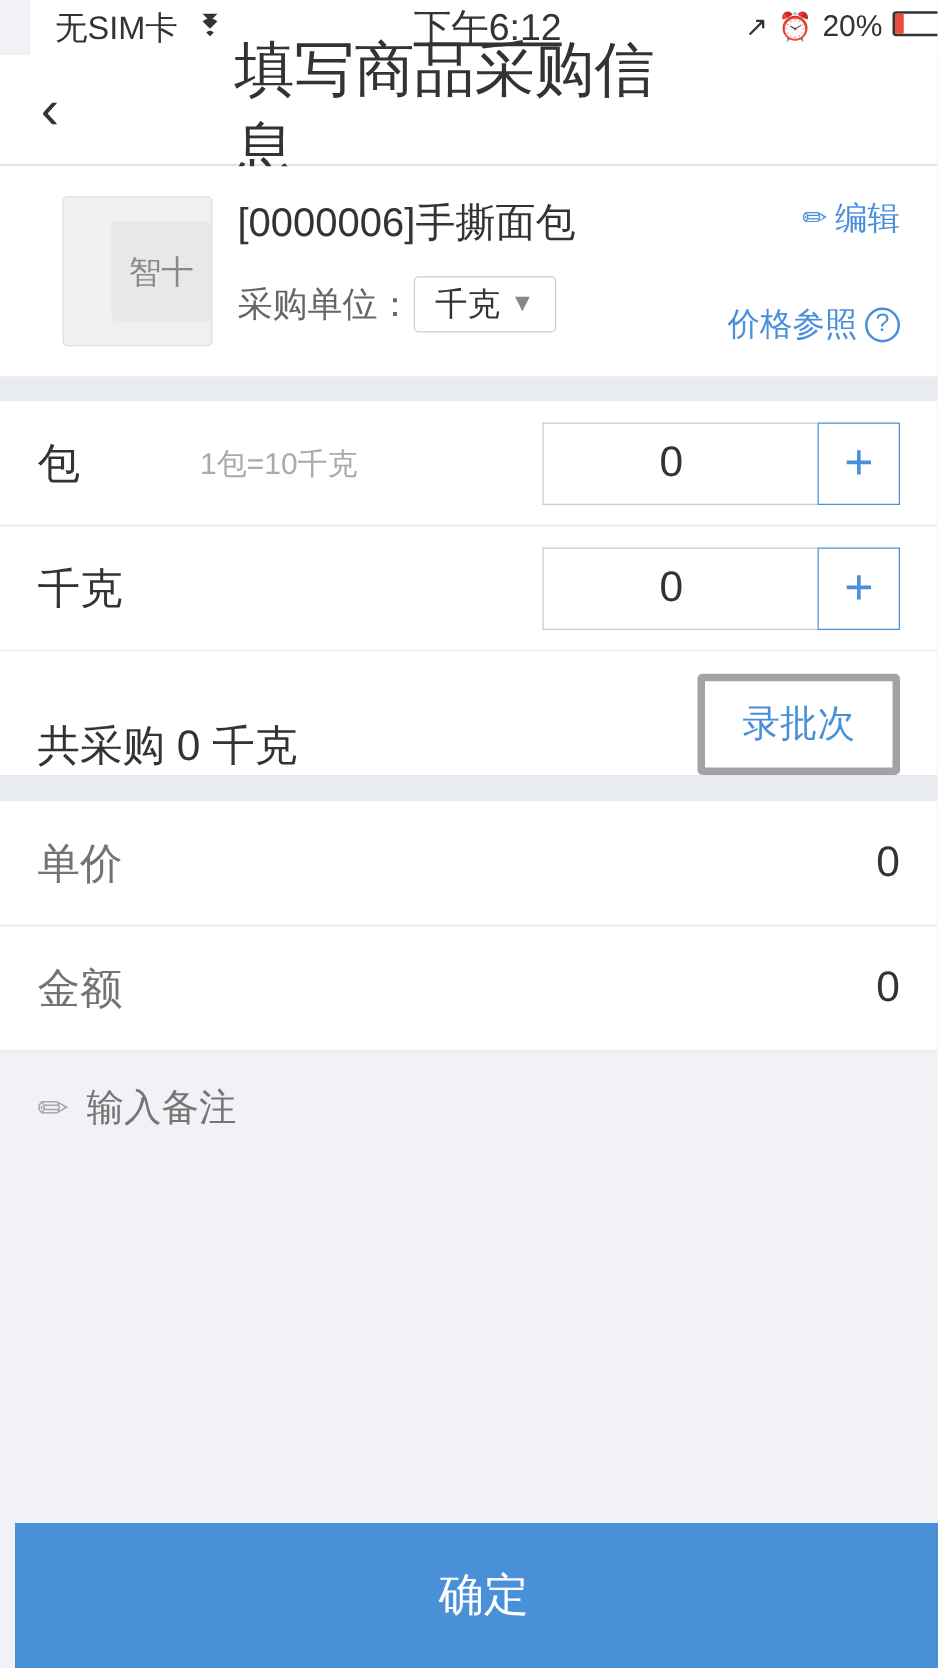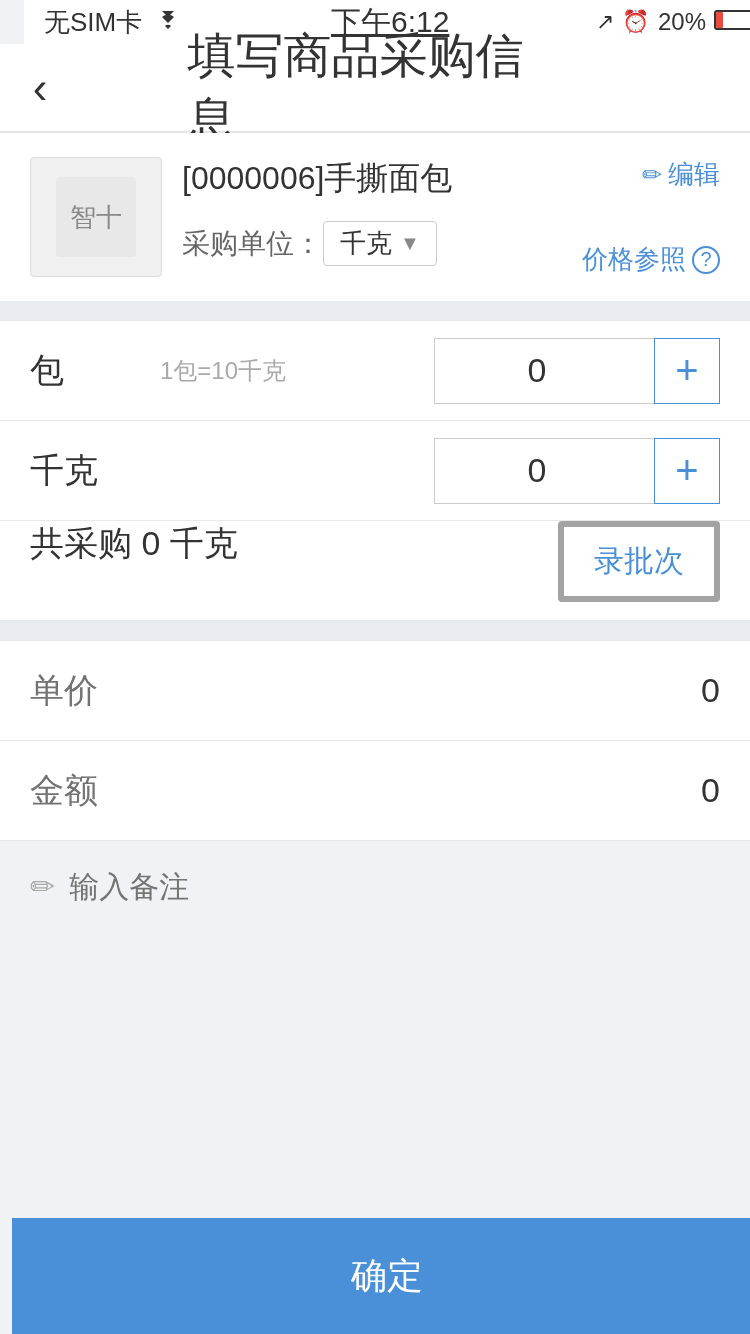--- a/index.html
+++ b/index.html
@@ -74,29 +74,30 @@
     
     .product-card {
       background: #fff;
       padding: 24px 30px;
       display: flex;
       align-items: flex-start;
       gap: 20px;
       position: relative;
     }
     .product-img {
-      width: 132px;
+      width: 120px;
       height: 120px;
       background: #f0f0f0;
       border: 1px solid #ddd;
       border-radius: 4px;
       display: flex;
       align-items: center;
-      justify-content: center;
+      justify-content: flex-end;
       flex-shrink: 0;
+      margin-left: 20px;
     }
     .product-img-logo {
       width: 80px;
       height: 80px;
       background: #e8e8e8;
       border-radius: 4px;
       display: flex;
       align-items: center;
       justify-content: center;
       color: #999;
@@ -193,21 +194,21 @@
       align-items: center;
       justify-content: center;
       cursor: pointer;
       flex-shrink: 0;
     }
 
     
     .total-row {
       background: #fff;
       display: flex;
-      align-items: flex-start;
+      align-items: flex-end;
       padding: 0 30px;
       height: 100px;
       border-bottom: 1px solid #e8e8e8;
     }
     .total-label {
       font-size: 34px;
       color: #333;
       flex: 1;
     }
     .record-btn {

